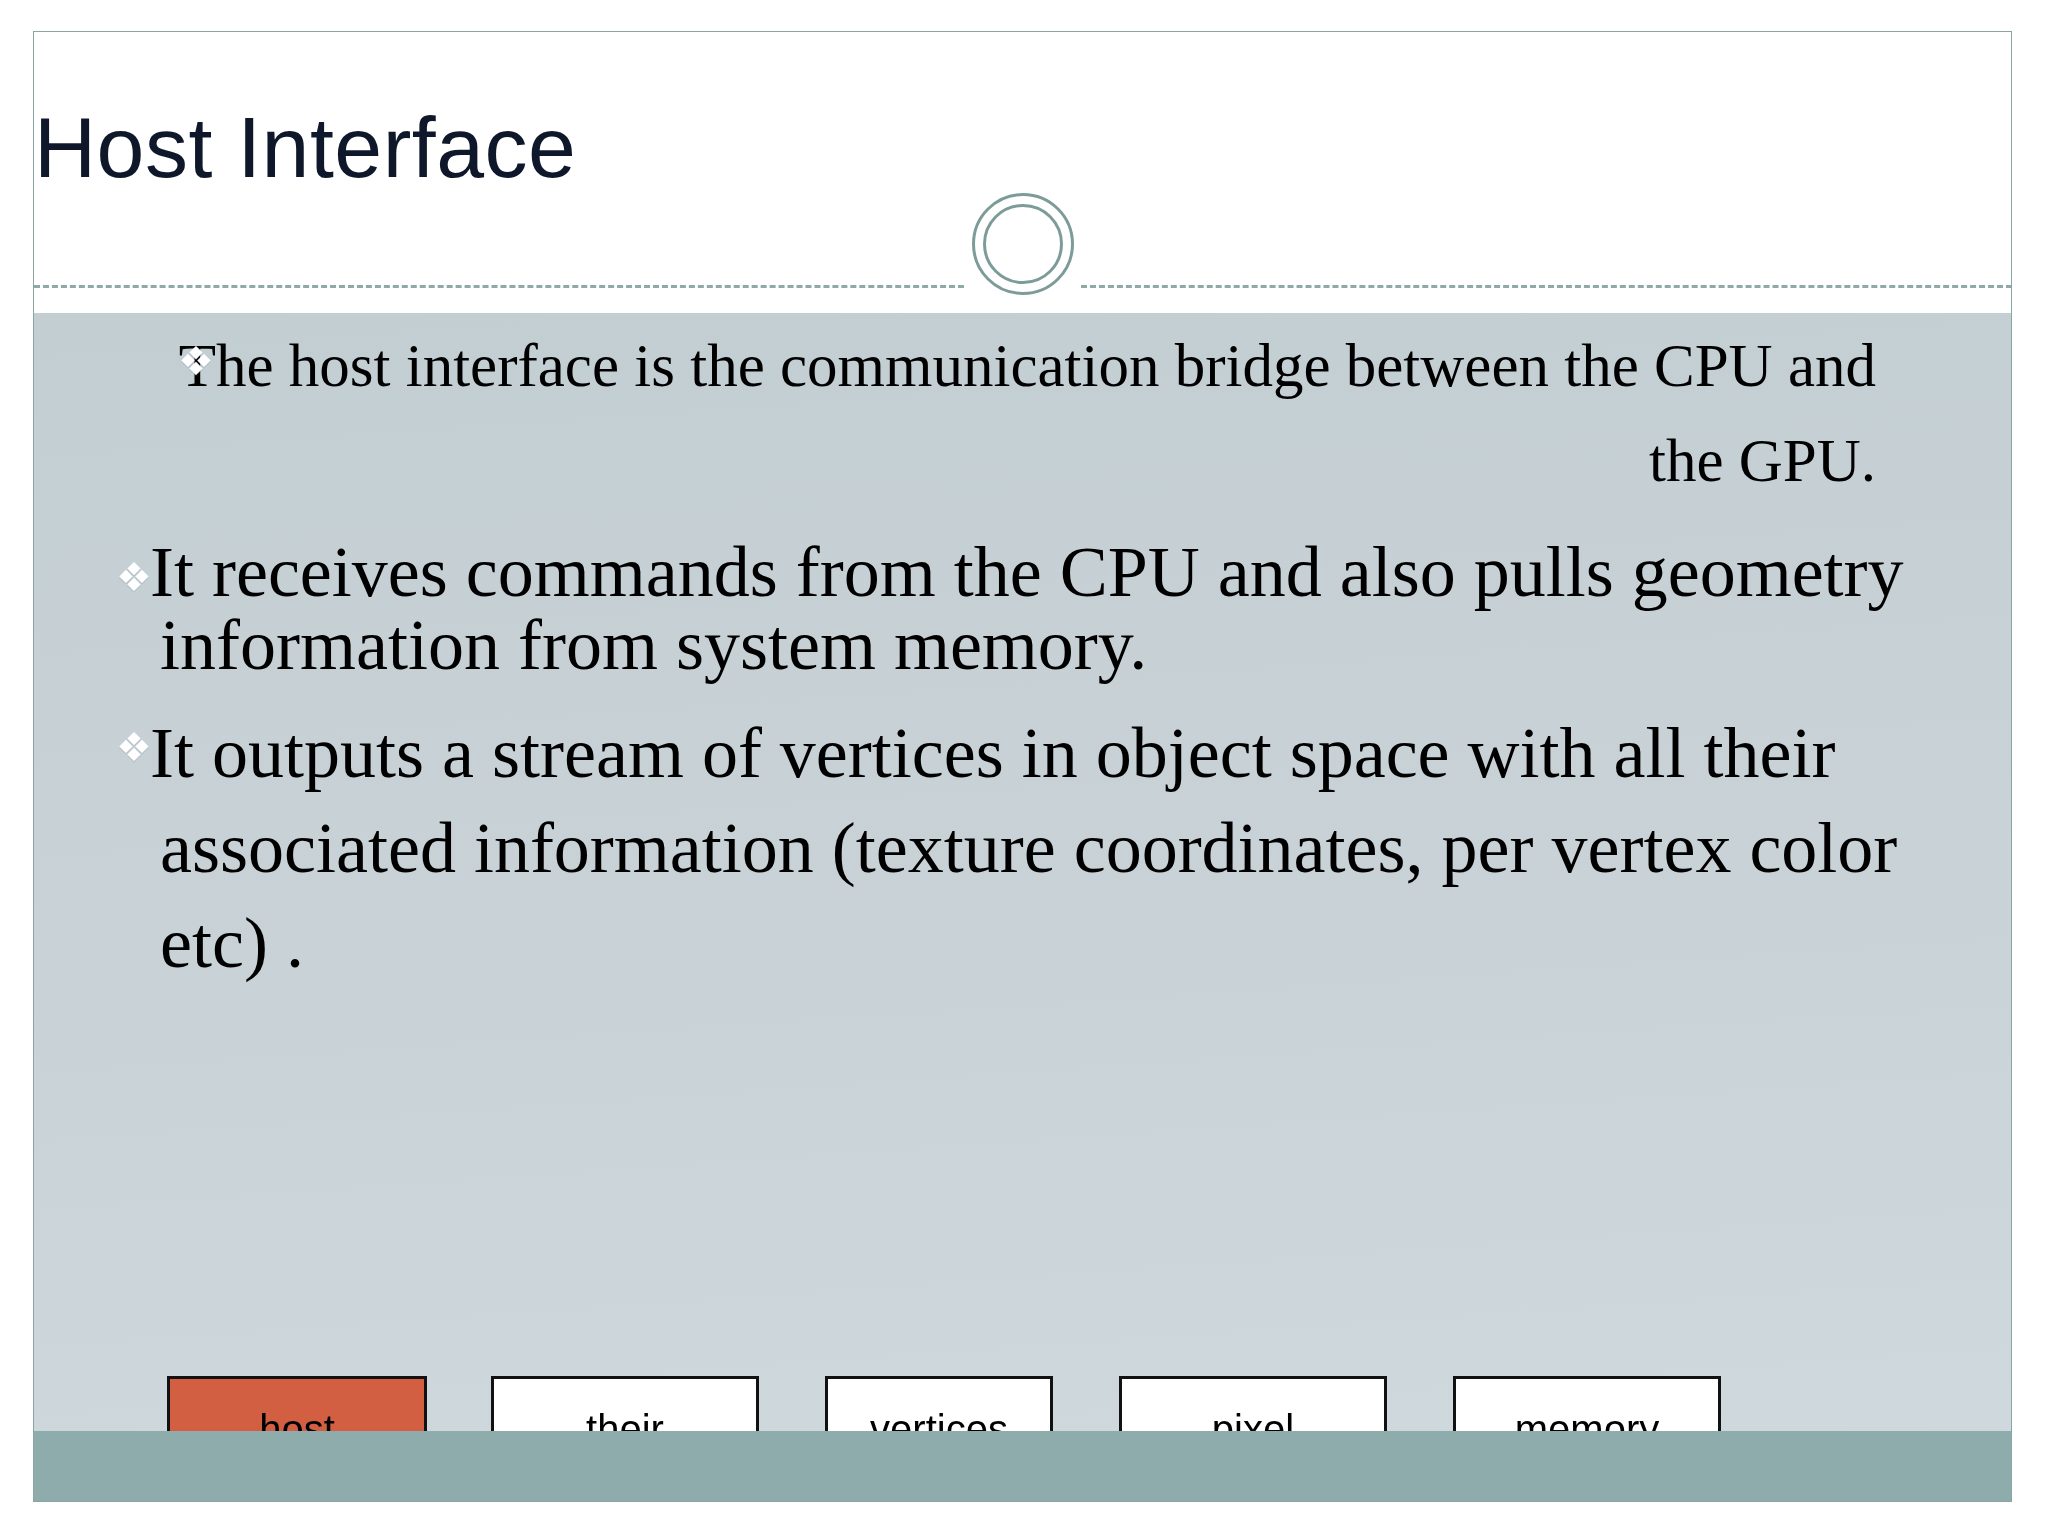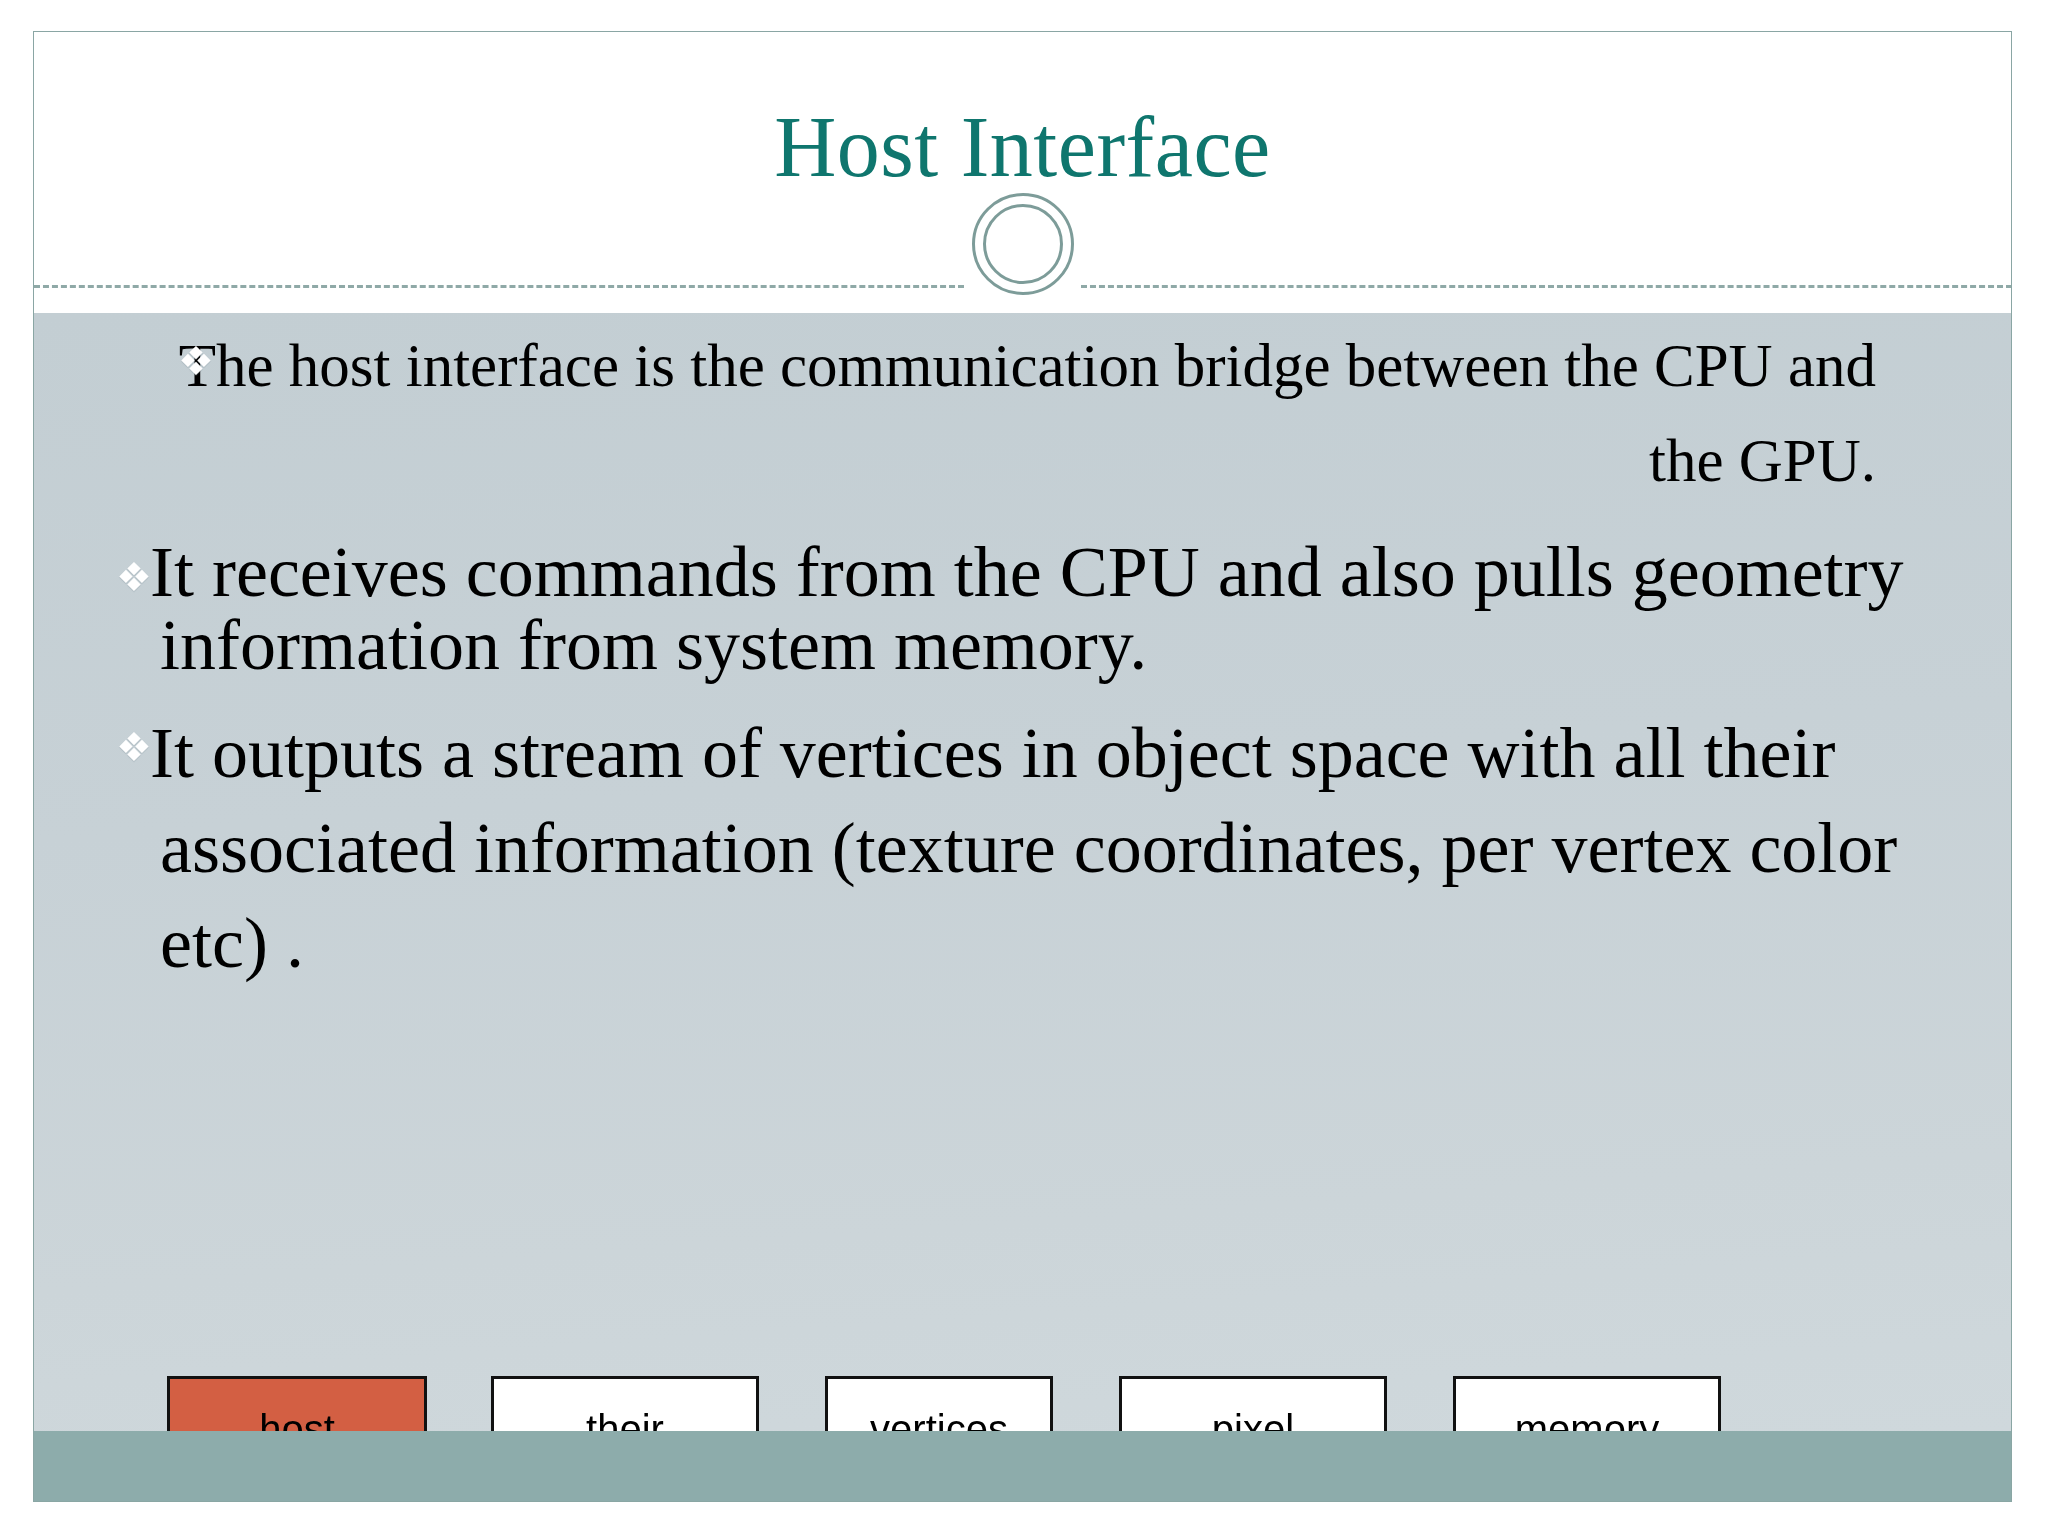--- a/index.html
+++ b/index.html
@@ -33,25 +33,25 @@
     left: 0; top: 0;
     width: 100%;
     height: 280px;
     background: #ffffff;
   }
   #page-title {
     position: absolute;
     left: 0;
     top: 72px;
     width: 100%;
-    text-align: center;
-    font-family: Liberation Serif, serif;
+    text-align: left;
+    font-family: Liberation Sans, sans-serif;
     font-size: 86px;
     font-weight: 400;
-    color: #0f766e;
+    color: #0f172a;
     letter-spacing: 0.5px;
     line-height: 1;
     white-space: nowrap;
   }
 
   
   #divider-left, #divider-right {
     position: absolute;
     top: 253px;
     height: 0;

